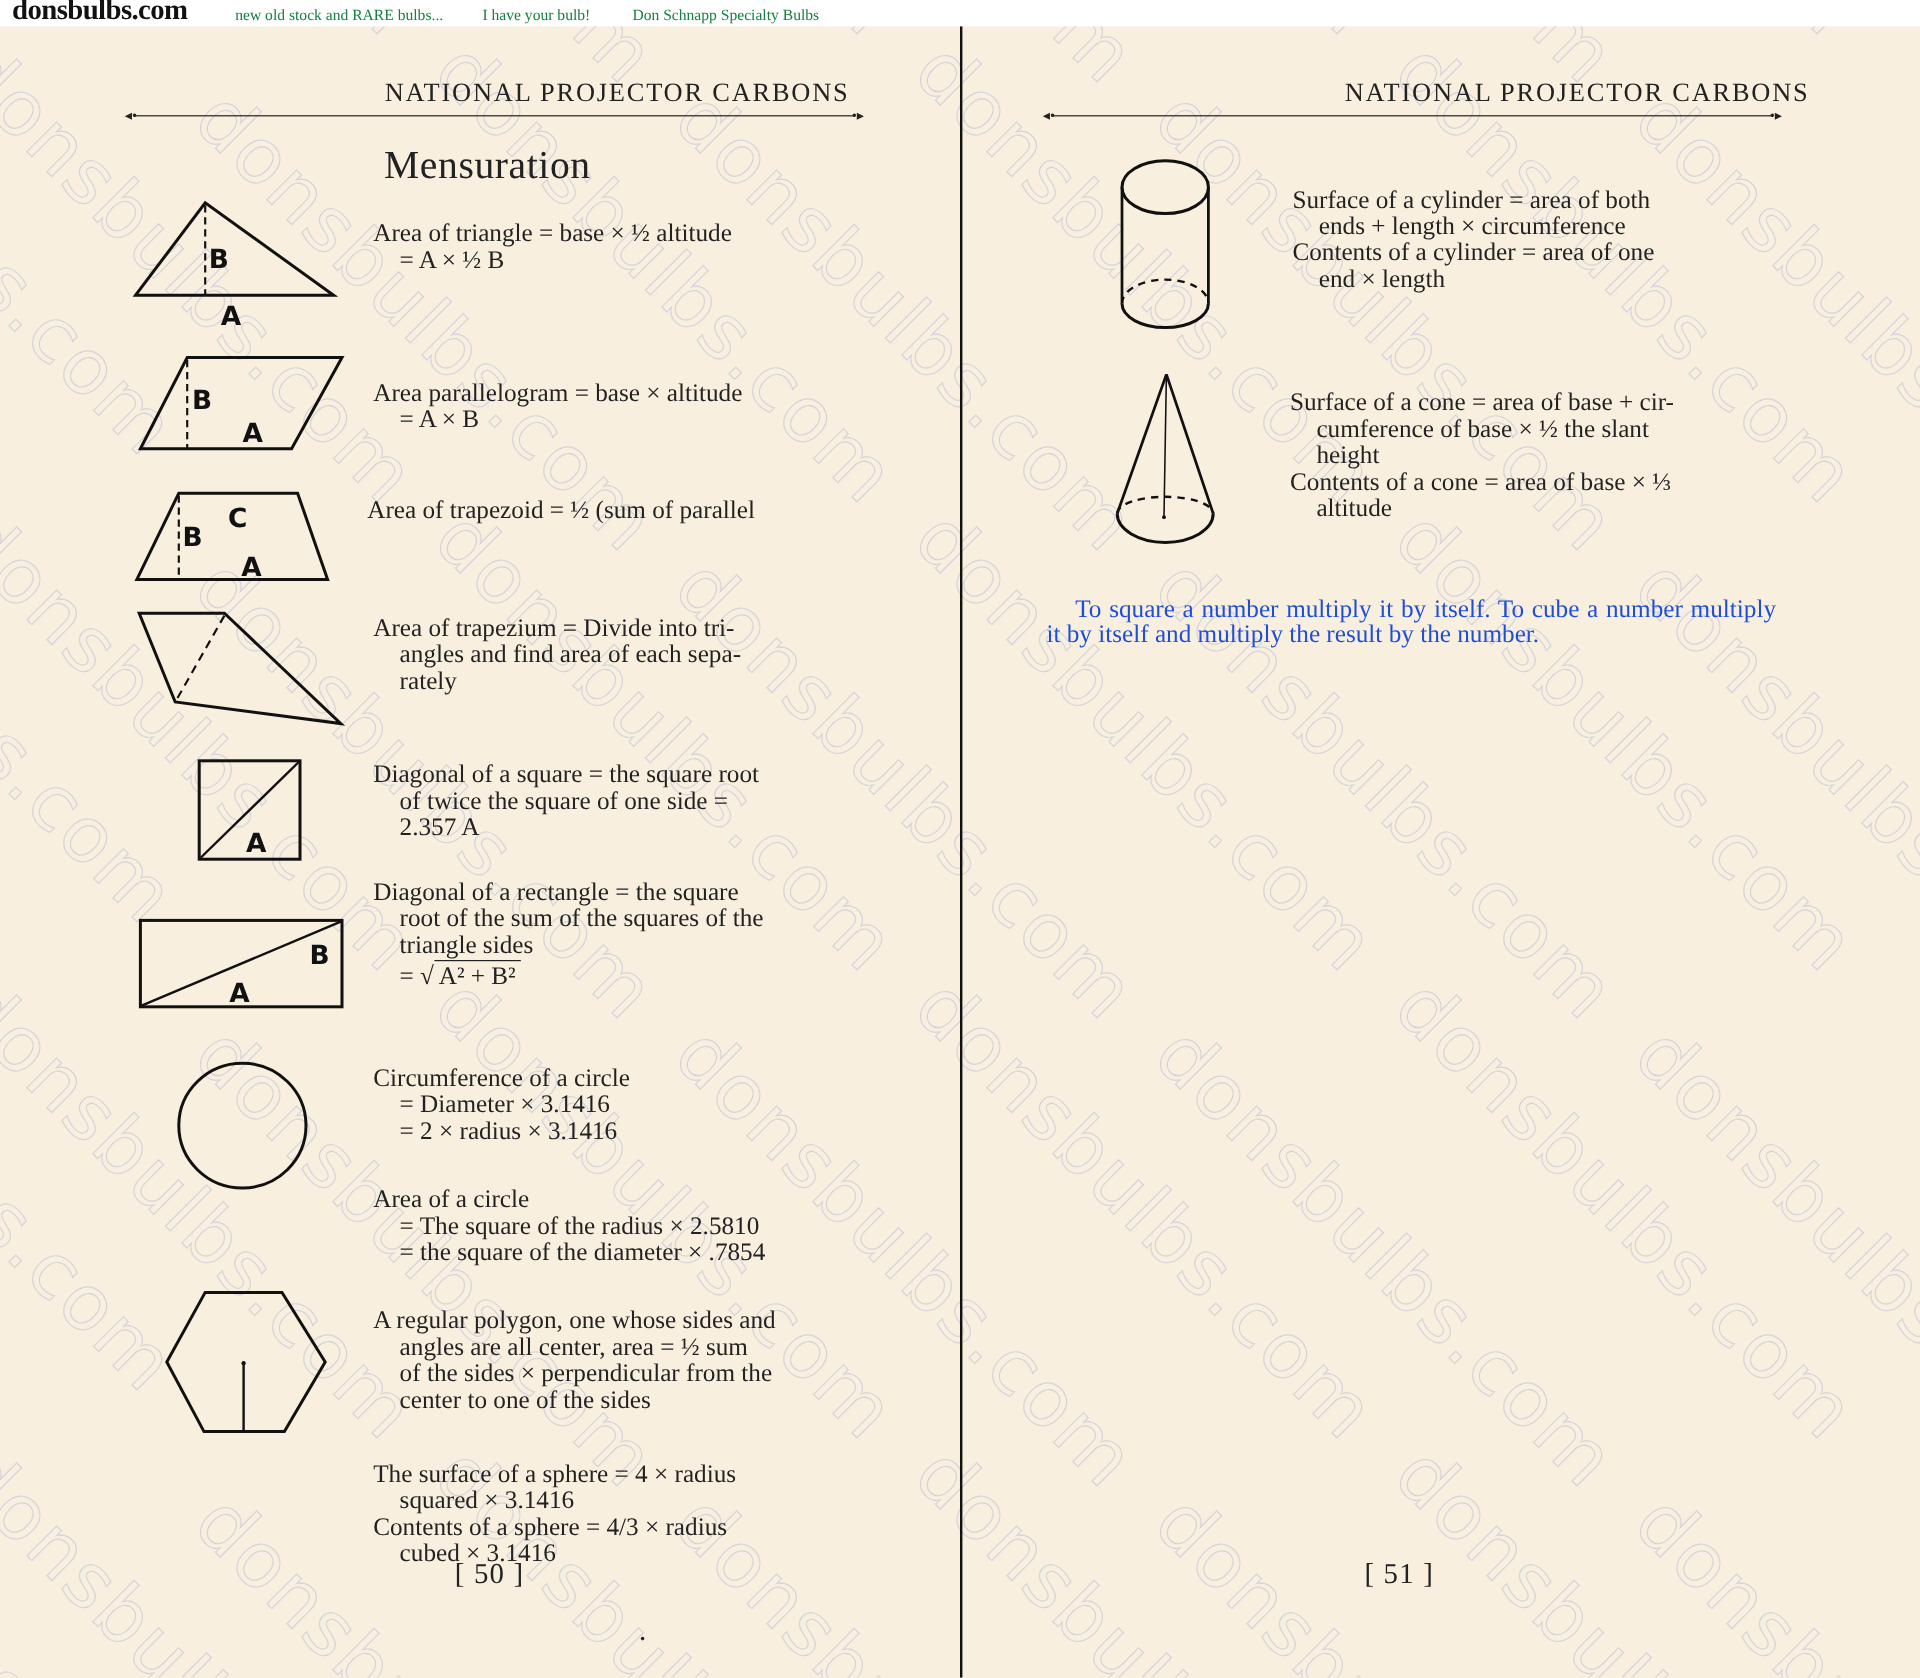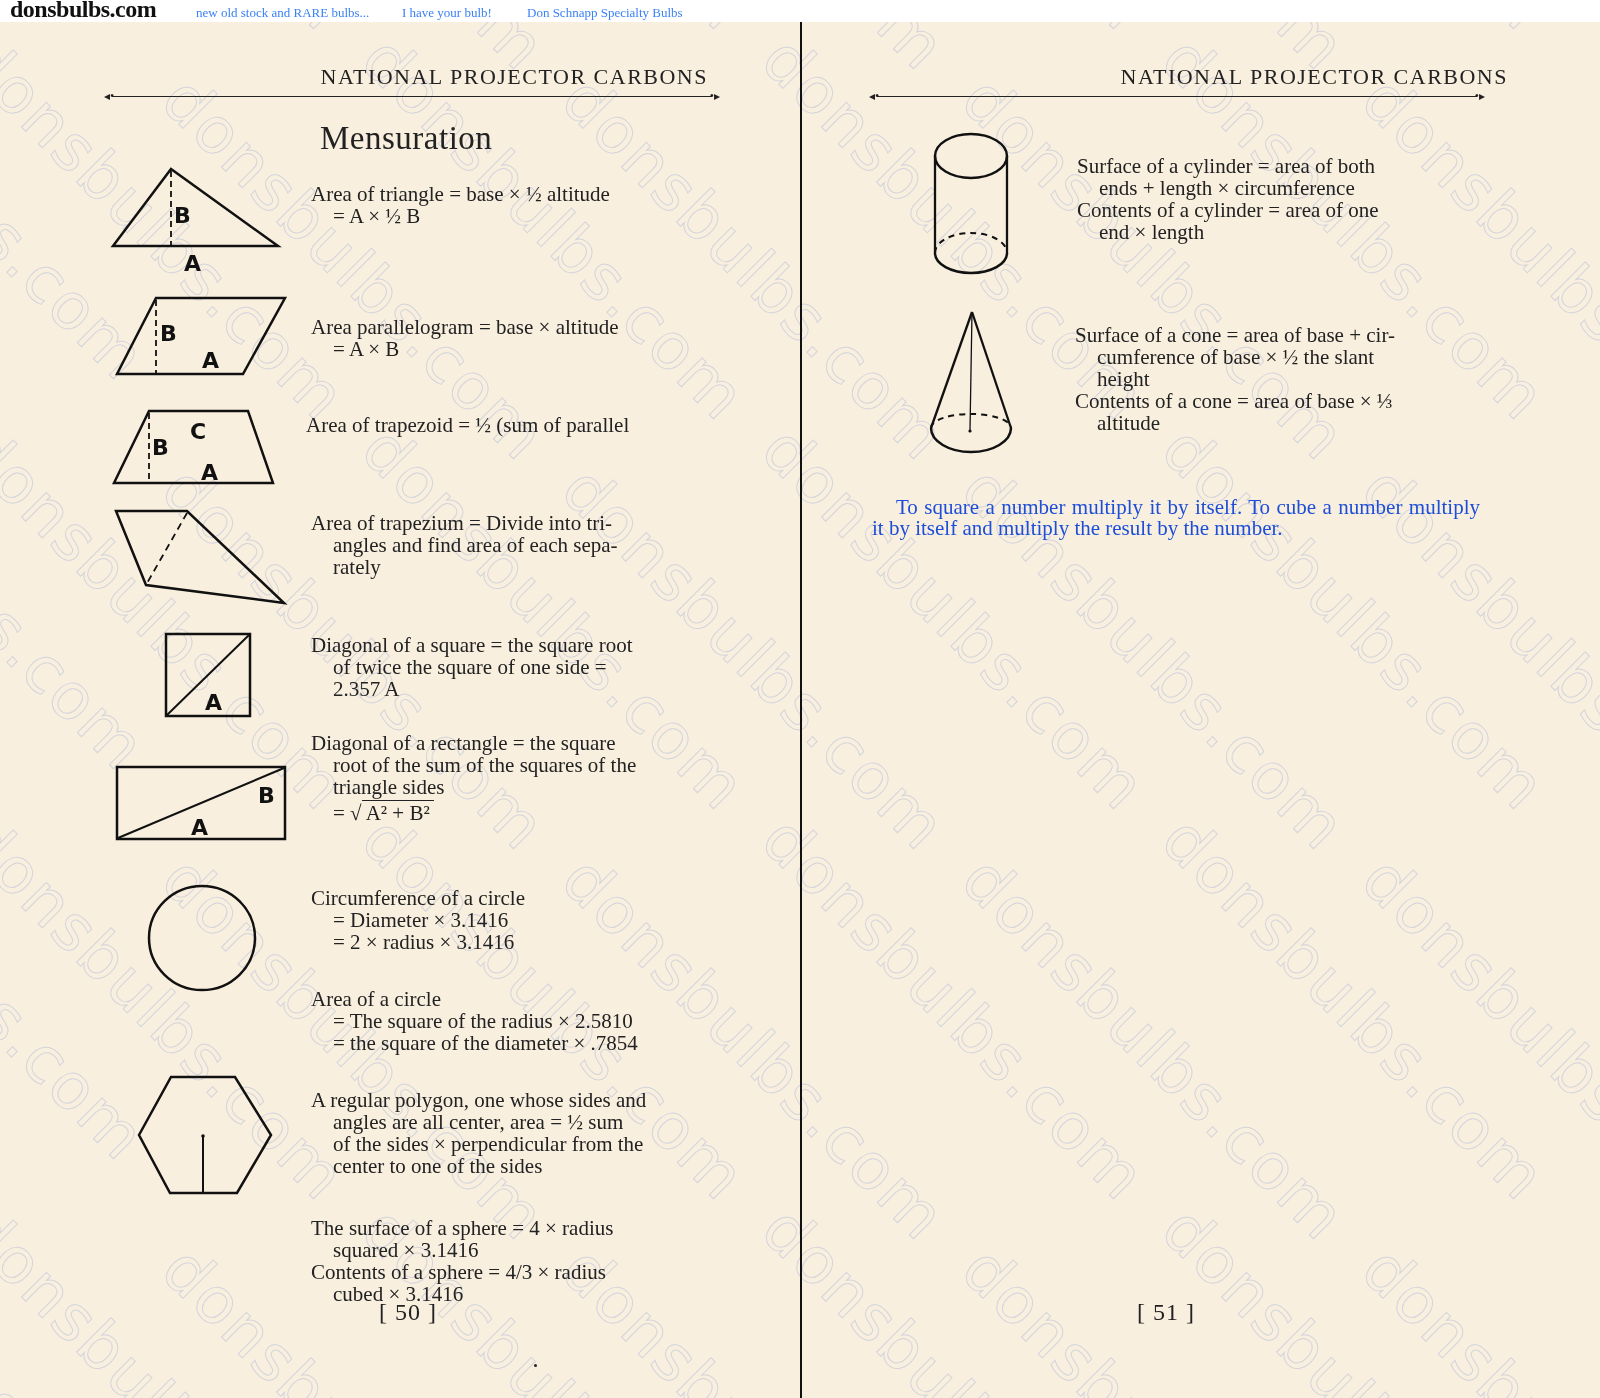--- a/index.html
+++ b/index.html
@@ -11,21 +11,21 @@
     }
     .topbar {
       position: absolute; left: 0; top: 0; width: 1600px; height: 22px;
       background: #ffffff; white-space: nowrap;
     }
     .brand {
       position: absolute; left: 10px; top: -4px;
       font-size: 24px; font-weight: bold; letter-spacing: -0.5px; color: #111;
     }
     .tagline {
-      position: absolute; top: 5px; font-size: 13px; color: #3b82f6;
+      position: absolute; top: 5px; font-size: 13px; color: #15803d;
     }
     .watermark {
       position: absolute; left: 0; top: 22px; width: 1600px; height: 1376px;
       overflow: hidden; pointer-events: none;
     }
     .wm {
       position: absolute; font-family: "DejaVu Sans", sans-serif;
       font-size: 64px; color: transparent;
       -webkit-text-stroke: 1px #d4d4dc;
       transform: rotate(45deg); transform-origin: left top;

